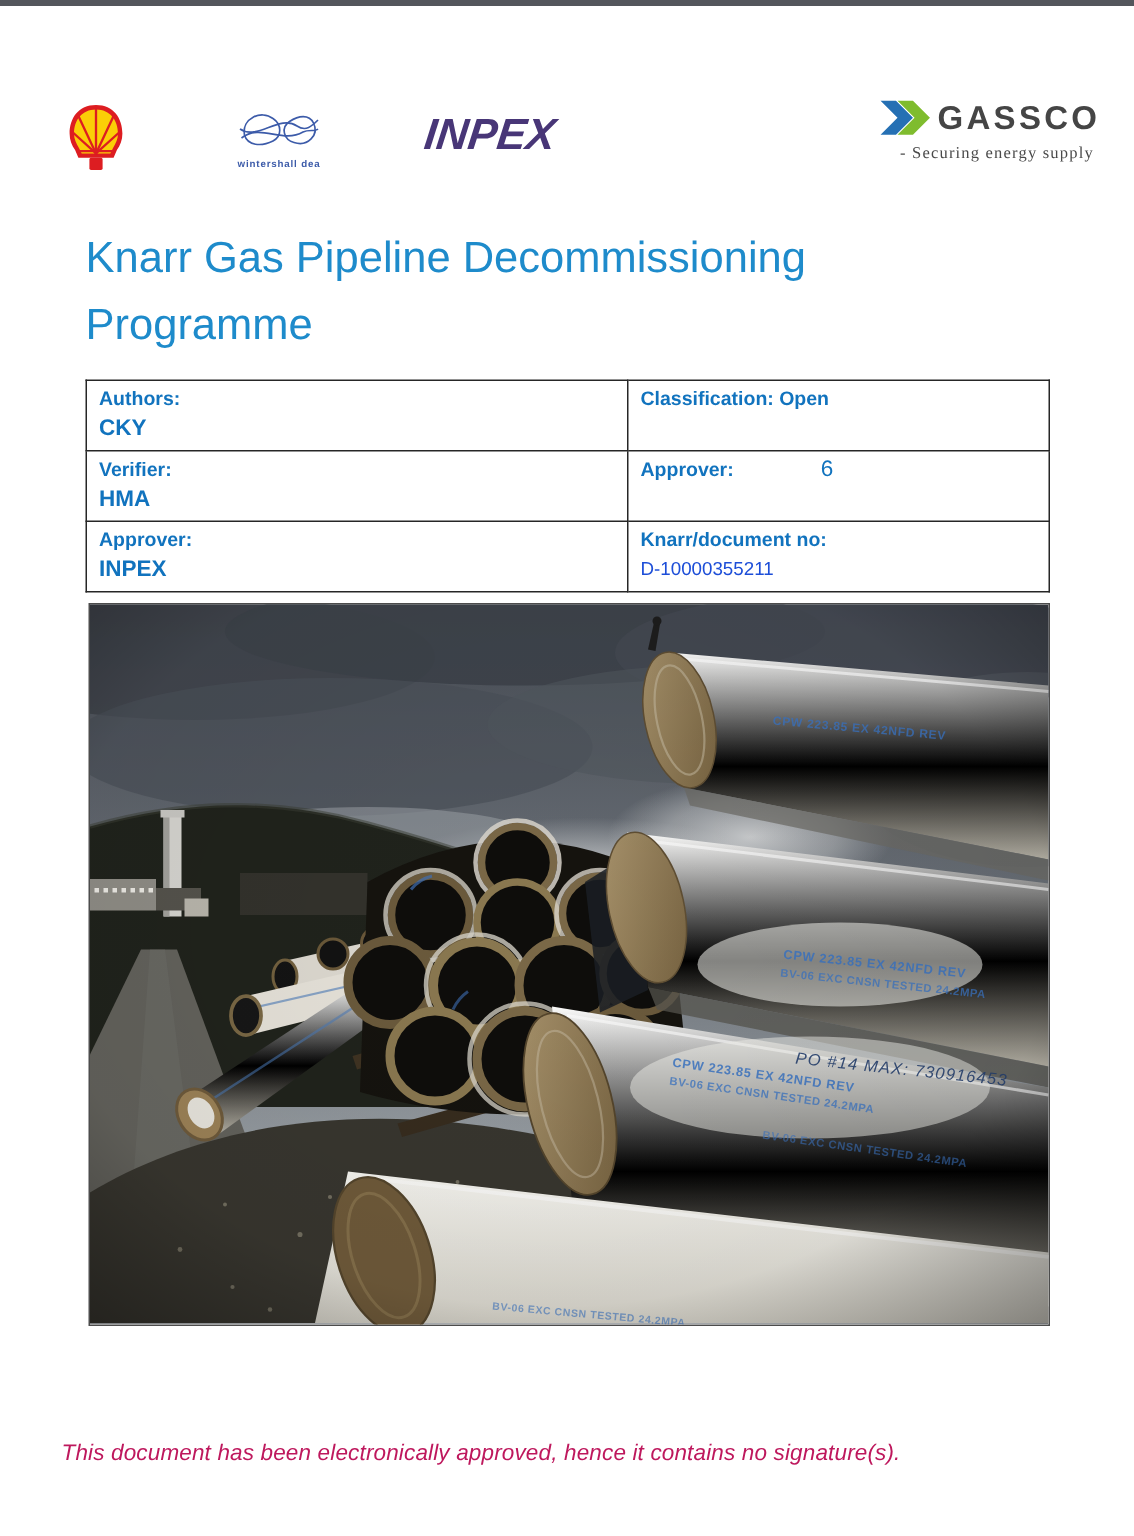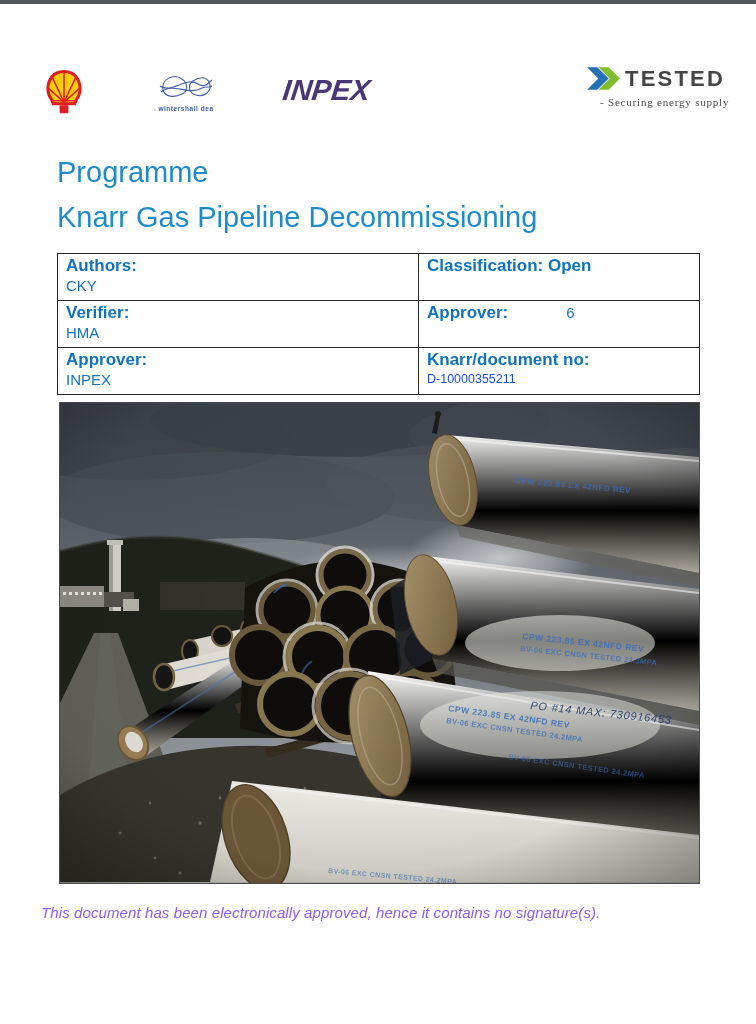--- a/index.html
+++ b/index.html
@@ -24,34 +24,34 @@
 
   
   #doc-title{position:absolute;left:57px;top:150px;width:620px;
     color:#1e8bcb;font-size:29px;line-height:45px;font-weight:normal;}
 
   
   #info-table{position:absolute;left:57px;top:253px;border-collapse:collapse;}
   #info-table td{border:1px solid #262626;vertical-align:top;padding:2px 8px 4px 8px;}
   #info-table td.lcol{width:344px;}
   #info-table td.rcol{width:264px;}
-  .cell-label{color:#1173be;font-weight:bold;font-size:17px;line-height:20px;}
-  .cell-value{color:#1173be;font-weight:normal;font-size:15px;line-height:20px;}
+  .cell-label{color:#1173be;font-weight:bold;font-size:13px;line-height:20px;}
+  .cell-value{color:#1173be;font-weight:bold;font-size:15px;line-height:20px;}
   .rev-line .rev-num{font-weight:normal;margin-left:58px;color:#1173be;font-size:15px;}
   .doc-no{color:#1d4ed8;font-weight:normal;font-size:12.5px;line-height:19px;}
   #info-table tr{height:44px;}
 
   
   #cover-photo{position:absolute;left:59px;top:402px;width:639px;height:480px;
     border:1px solid #4c4c4c;box-sizing:content-box;}
   #cover-photo svg{display:block;}
 
   
-  #footer-note{position:absolute;left:41px;top:904px;width:680px;
-    font-style:italic;font-size:15px;color:#8b5cf6;letter-spacing:.1px;}
+  #footer-note{position:absolute;left:41px;top:960px;width:680px;
+    font-style:italic;font-size:15px;color:#be185d;letter-spacing:.1px;}
 </style>
 </head>
 <body>
 
 <div id="page">
   <div id="top-edge"></div>
 
   <div id="shell-logo" class="logo">
     <svg width="44" height="48" viewBox="0 0 60 64">
       <path d="M30,2 C14,2 6,14 6,28 C6,34 8,39 11,43 L14,50 L46,50 L49,43 C52,39 54,34 54,28 C54,14 46,2 30,2 Z" fill="#dd1d21"></path>
@@ -83,28 +83,28 @@
   <div id="inpex-logo" class="logo">
     <span>INPEX</span>
   </div>
 
   <div id="gassco-logo" class="logo">
     <div id="gassco-top">
       <svg width="35" height="25" viewBox="0 0 34 24">
         <path d="M1,1 L11,1 L22,12 L11,23 L1,23 L12,12 Z" fill="#2570b4"></path>
         <path d="M12,1 L22,1 L33,12 L22,23 L12,23 L23,12 Z" fill="#7fbc2e"></path>
       </svg>
-      <span id="gassco-word">TESTED</span>
+      <span id="gassco-word">GASSCO</span>
     </div>
     <span id="gassco-tagline">- Securing energy supply</span>
   </div>
 
   <div id="doc-title">
+    <div>Knarr Gas Pipeline Decommissioning</div>
     <div>Programme</div>
-    <div>Knarr Gas Pipeline Decommissioning</div>
   </div>
 
   <table id="info-table">
     <tbody>
       <tr>
         <td class="lcol">
           <div class="cell-label">Authors:</div>
           <div class="cell-value">CKY</div>
         </td>
         <td class="rcol">

